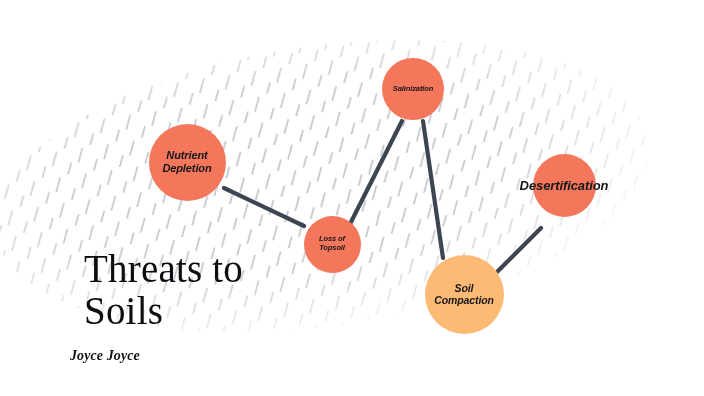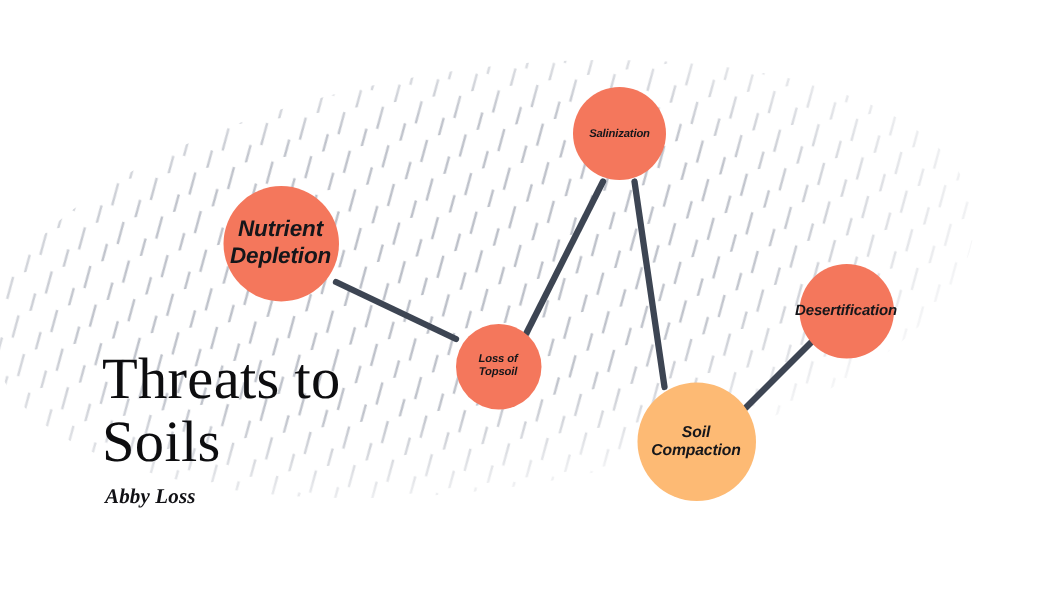--- a/index.html
+++ b/index.html
@@ -59,21 +59,21 @@
     left: 68px;
     top: 232px;
     width: 250px;
   }
   #page-title {
     font-family: "Liberation Serif", serif;
     font-weight: normal;
     font-size: 39px;
     line-height: 1.08;
     color: #0d0d0f;
-    margin: 0;
+    margin: 16px;
     white-space: pre-line;
     letter-spacing: 0.2px;
   }
   #page-subtitle {
     font-family: "Liberation Serif", serif;
     font-weight: bold;
     font-style: italic;
     font-size: 14px;
     color: #111115;
     margin: 8px 0 0 2px;
@@ -108,39 +108,39 @@
   <svg id="connectors" viewBox="0 0 704 396" width="704" height="396" aria-hidden="true">
     <g id="edges-group" stroke="#3d4553" stroke-width="4.2" stroke-linecap="round">
         <line x1="224" y1="188" x2="304" y2="226"></line>
         <line x1="351" y1="222" x2="402" y2="121"></line>
         <line x1="443" y1="258" x2="423" y2="121"></line>
         <line x1="497" y1="272" x2="541" y2="228"></line>
       </g>
   </svg>
 
   <div id="nodes-layer">
-      <div class="node" style="left: 148.5px; top: 123.5px; width: 77px; height: 77px; background: rgb(244, 119, 92); color: rgb(21, 22, 26); font-size: 15px;">
+      <div class="node" style="left: 148.5px; top: 123.5px; width: 77px; height: 77px; background: rgb(244, 119, 92); color: rgb(21, 22, 26); font-size: 11px;">
         <span class="node-label">Nutrient
 Depletion</span>
       </div>
       <div class="node" style="left: 382px; top: 58px; width: 62px; height: 62px; background: rgb(244, 119, 92); color: rgb(21, 22, 26); font-size: 7.5px;">
         <span class="node-label">Salinization</span>
       </div>
       <div class="node" style="left: 303.5px; top: 215.5px; width: 57px; height: 57px; background: rgb(244, 119, 92); color: rgb(21, 22, 26); font-size: 7.5px;">
         <span class="node-label">Loss of
 Topsoil</span>
       </div>
       <div class="node" style="left: 424.5px; top: 254.5px; width: 79px; height: 79px; background: #fdba74; color: rgb(21, 22, 26); font-size: 10.5px;">
         <span class="node-label">Soil
 Compaction</span>
       </div>
-      <div class="node" style="left: 532.5px; top: 176px; width: 63px; height: 63px; background: rgb(244, 119, 92); color: rgb(21, 22, 26); font-size: 10px;">
+      <div class="node" style="left: 532.5px; top: 154px; width: 63px; height: 63px; background: rgb(244, 119, 92); color: rgb(21, 22, 26); font-size: 13px;">
         <span class="node-label">Desertification</span>
       </div>
     </div>
 
   <div id="title-block">
     <h1 id="page-title">Threats to
 Soils</h1>
-    <div id="page-subtitle">Abby Loss</div>
+    <div id="page-subtitle">Joyce Joyce</div>
   </div>
 
 </div>
 
 </body></html>

